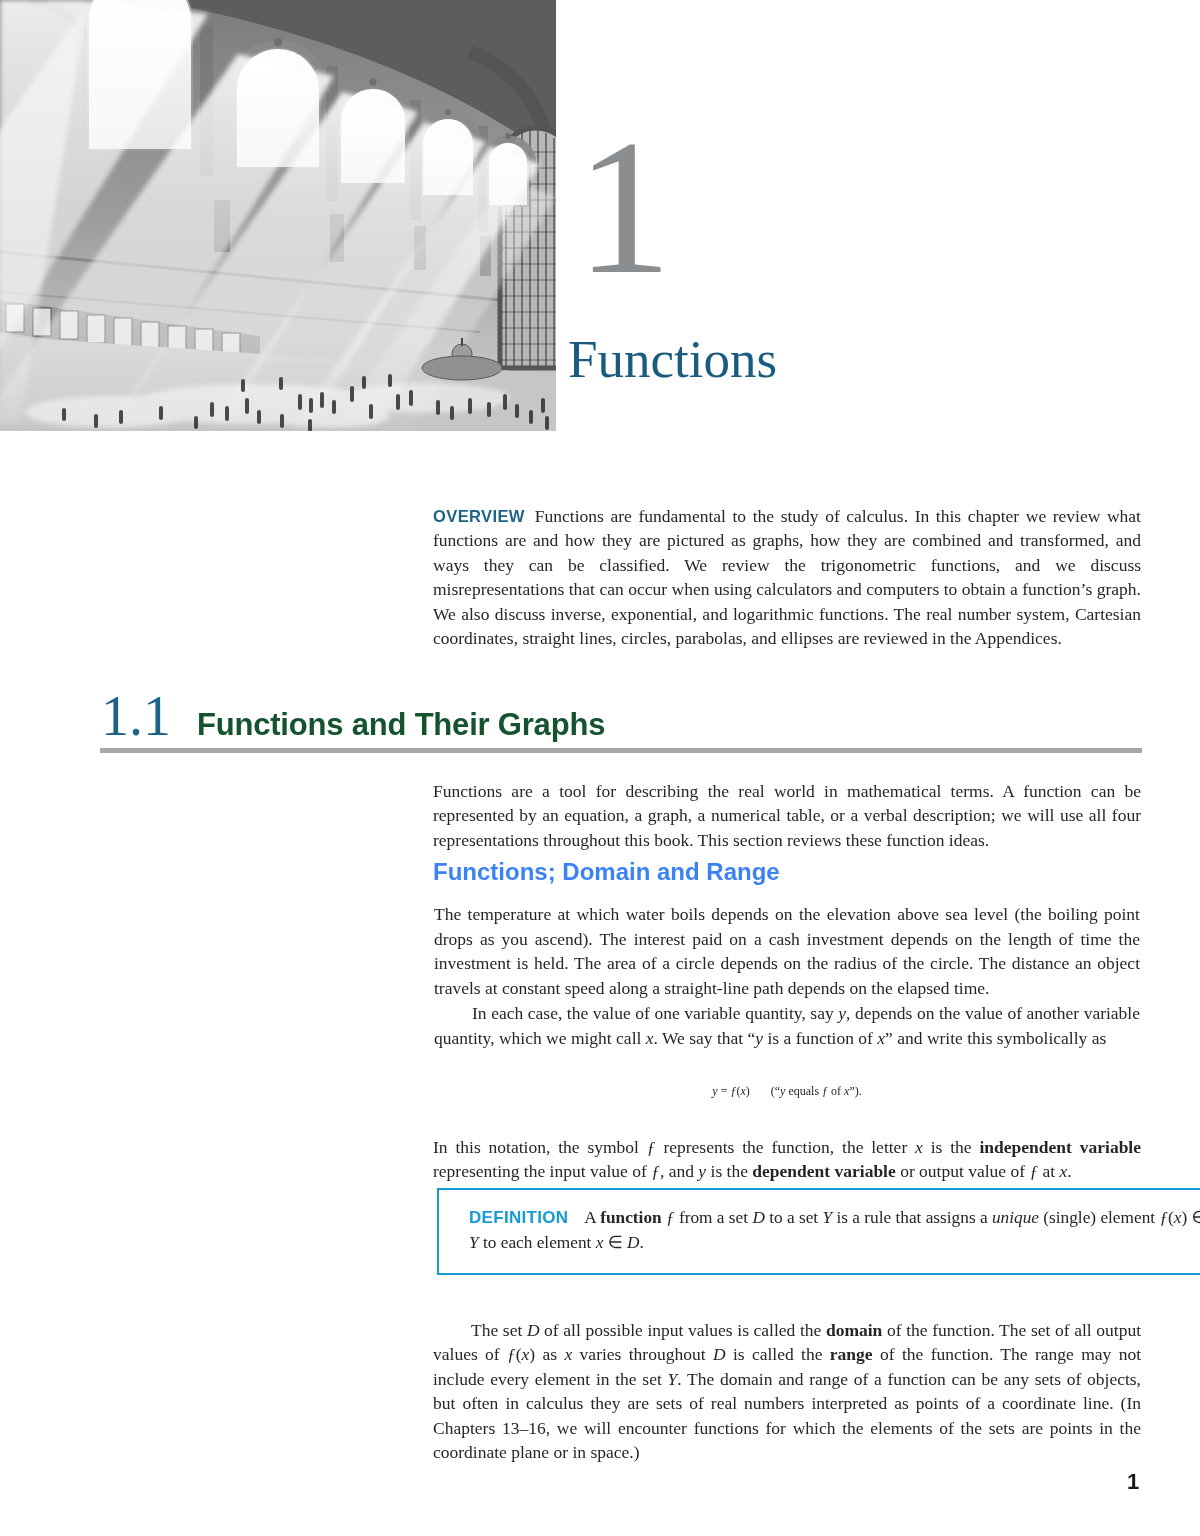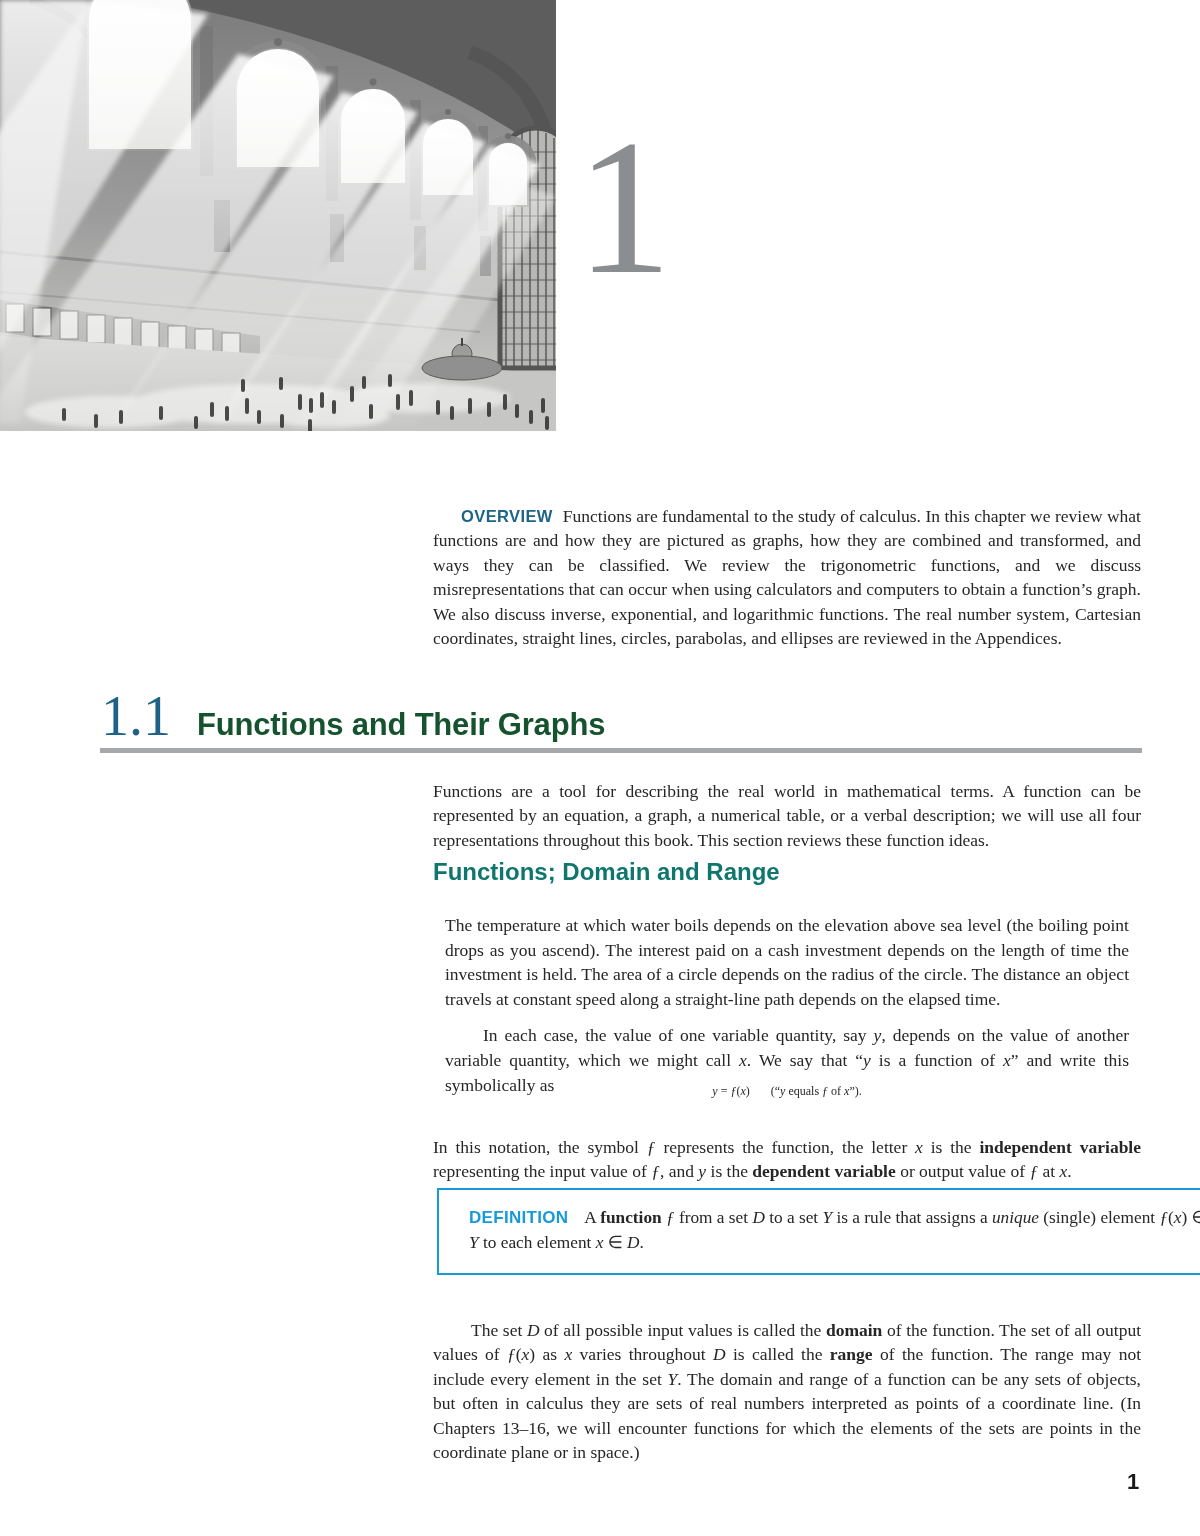--- a/index.html
+++ b/index.html
@@ -15,40 +15,40 @@
   }
   .chapter-title {
     position:absolute; left:568px; top:330px; font-size:53px; line-height:1.1;
     color:#1b5b80; font-family:"Liberation Serif", serif;
   }
   
   .body {
     position:absolute; left:433px; width:708px;
     font-size:17.5px; line-height:24.6px; text-align:justify; color:#262626;
   }
-  .body p { margin:12px; }
+  .body p { margin:1px; }
   .overview { top:486px; }
   .overview-label {
     font-family:"Liberation Sans", sans-serif; font-weight:bold;
-    font-size:16.5px; color:#1e6486; letter-spacing:0.4px; margin-right:10px;margin-left:28px;
+    font-size:16.5px; color:#1e6486; letter-spacing:0.4px; margin-right:10px;
   }
   
   .section-header { position:absolute; left:101px; top:688px; display:flex; align-items:baseline; }
   .section-number {
     font-family:"Liberation Serif", serif; font-size:56px; line-height:1; color:#1f6287;text-align:right;
   }
   .section-title {
     font-family:"Liberation Sans", sans-serif; font-weight:bold; font-size:31px;
     color:#14532d; margin-left:26px; letter-spacing:-0.2px;
   }
   .rule { position:absolute; left:100px; top:748px; width:1042px; height:5px; background:#a6a8ab; }
   .intro { top:761px;font-family:Liberation Serif, serif; }
   .sub-heading {
     position:absolute; left:433px; top:858px; margin:0;
-    font-family:"Liberation Sans", sans-serif; font-weight:bold; font-size:24px; color:#0f766e;
+    font-family:"Liberation Sans", sans-serif; font-weight:bold; font-size:24px; color:#3b82f6;
   }
   .domain-text { top:901px; }
   .para-indent { text-indent:38px; }
   .equation { position:absolute; left:433px; top:1084px; width:708px; text-align:center; font-size:12px; }
   .notation { top:1117px; }
   .definition-box {
     position:absolute; left:437px; top:1188px; width:806px; box-sizing:border-box;
     border:2px solid #169bd7; padding:16px 22px 18px 30px;
     font-size:17.3px; line-height:24.6px; color:#262626;
   }
@@ -236,20 +236,21 @@
           <path d="M281 379 v9"></path>
             <path d="M243 381 v9"></path>
             <path d="M547 418 v10"></path>
             <path d="M310 421 v9"></path>
         </g>
       </g>
     </svg>
   </div>
 
   <div class="chapter-number">1</div>
+  <div class="chapter-title">Functions</div>
 
   <p class="body overview"><span class="overview-label">OVERVIEW</span><span>Functions are fundamental to the study of calculus. In this chapter we review what functions are and how they are pictured as graphs, how they are combined and transformed, and ways they can be classified. We review the trigonometric functions, and we discuss misrepresentations that can occur when using calculators and computers to obtain a function’s graph. We also discuss inverse, exponential, and logarithmic functions. The real number system, Cartesian coordinates, straight lines, circles, parabolas, and ellipses are reviewed in the Appendices.</span></p>
 
   <div class="section-header">
     <span class="section-number">1.1</span>
     <span class="section-title">Functions and Their Graphs</span>
   </div>
   <div class="rule"></div>
 
   <p class="body intro">Functions are a tool for describing the real world in mathematical terms. A function can be represented by an equation, a graph, a numerical table, or a verbal description; we will use all four representations throughout this book. This section reviews these function ideas.</p>

